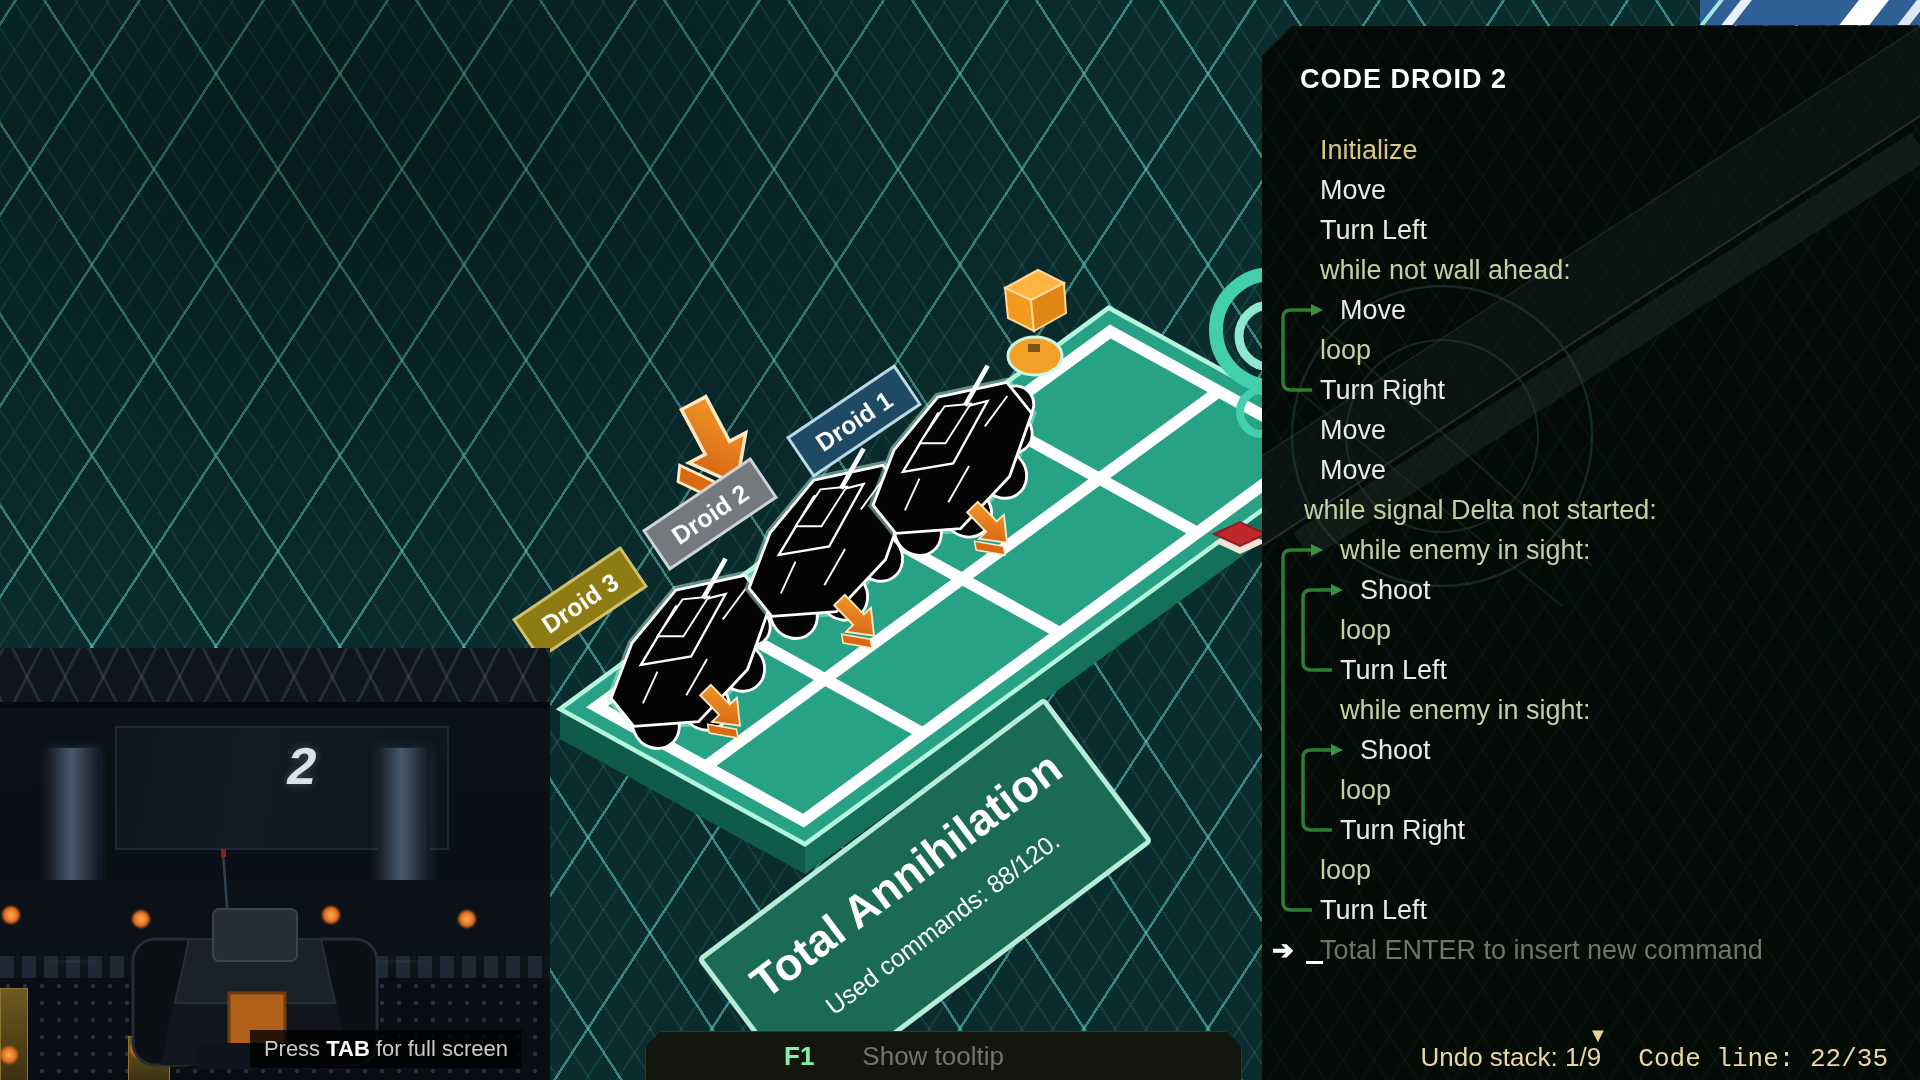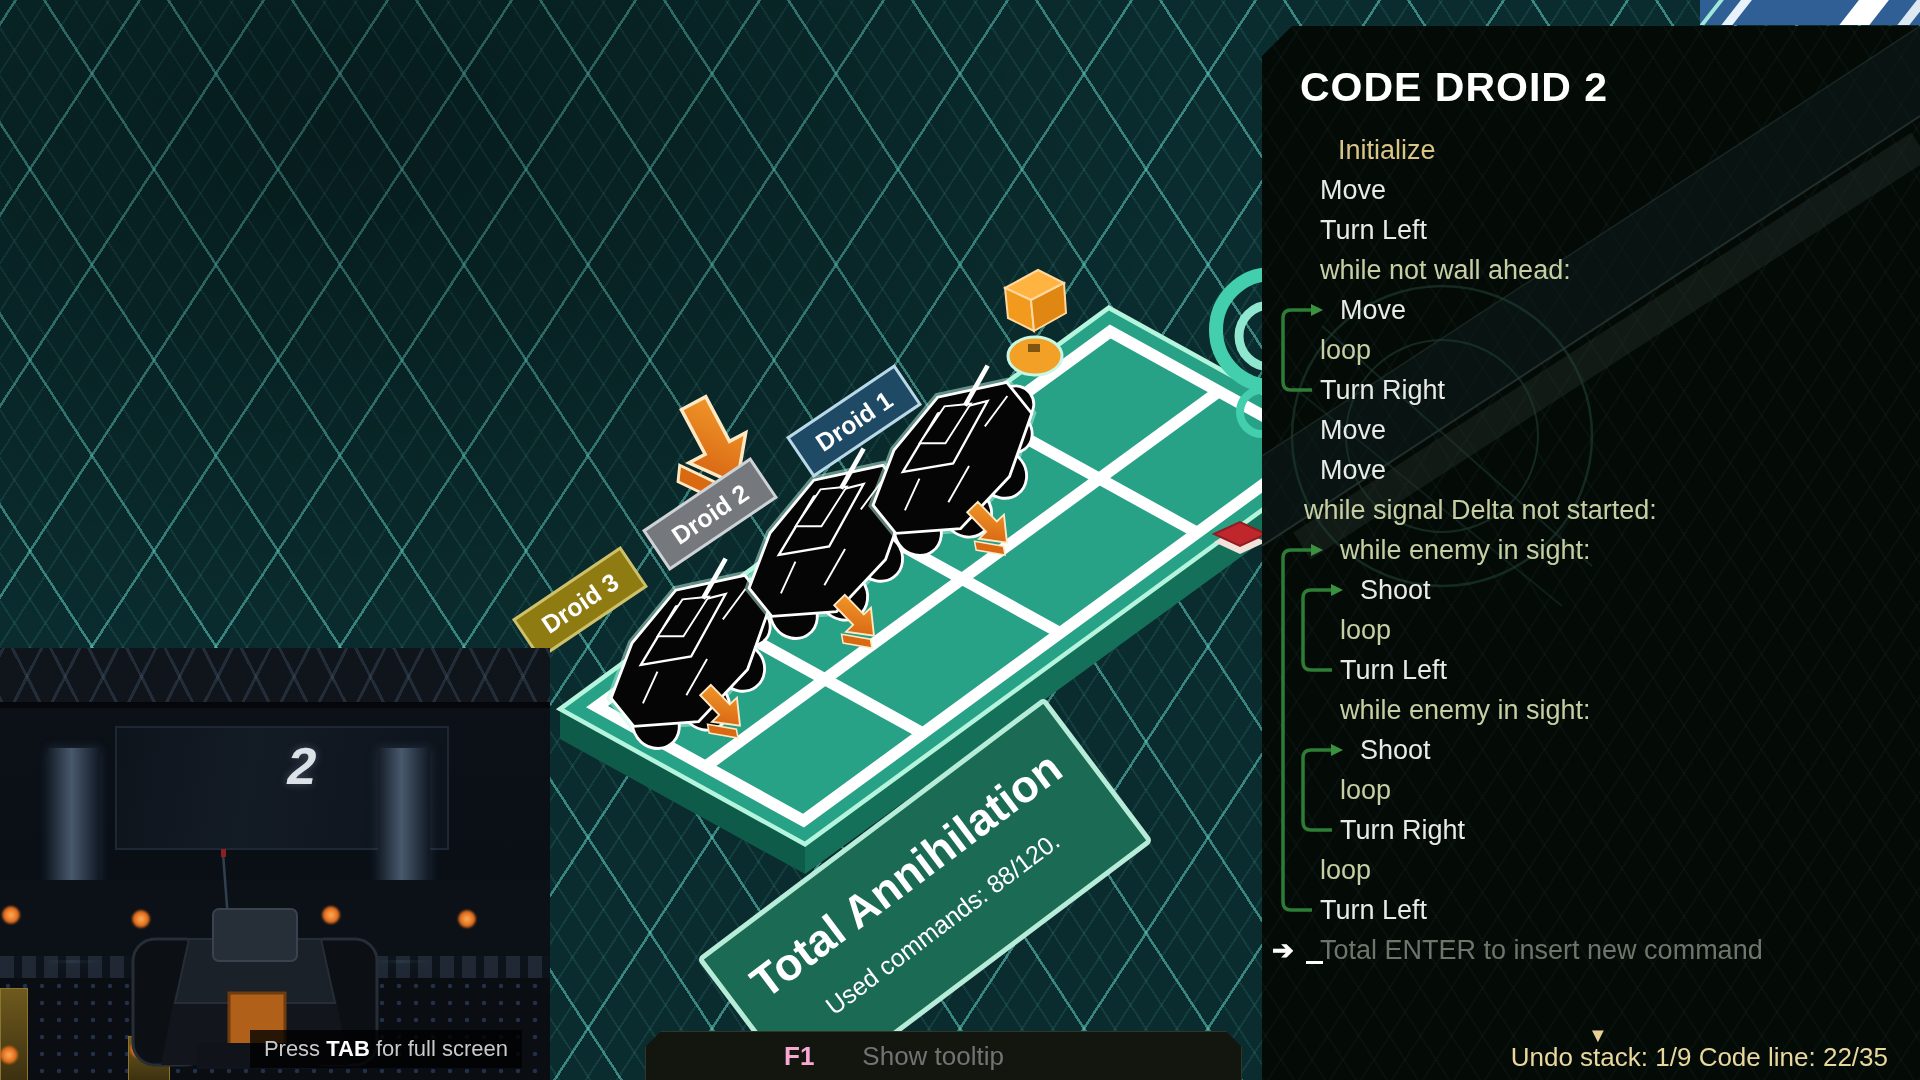--- a/index.html
+++ b/index.html
@@ -36,44 +36,44 @@
   .vp-glow{position:absolute;width:18px;height:18px;border-radius:50%;background:radial-gradient(#ffb25e,#e06a1a 55%,rgba(224,106,26,0));filter:blur(1px);}
   .vp-machine{position:absolute;background:linear-gradient(#6e5a1e,#3c3010);border:1px solid #8a7430;}
   .tab-hint{position:absolute;right:28px;bottom:12px;background:rgba(0,0,0,0.78);color:#c9c9c9;font-size:22px;padding:6px 14px;white-space:nowrap;}
   .tab-hint b{color:#fff;}
 
   
   .f1bar{position:absolute;left:645px;top:1031px;width:595px;height:49px;z-index:6;
     background:#12160f;border:1px solid #30362a;border-bottom:none;
     clip-path:polygon(16px 0,calc(100% - 16px) 0,100% 16px,100% 100%,0 100%,0 16px);
     display:flex;align-items:center;}
-  .f1key{margin-left:138px;color:#f9a8d4;font-size:26px;font-weight:bold;text-align:center;}
+  .f1key{margin-left:138px;color:#86efac;font-size:26px;font-weight:bold;text-align:center;}
   .f1label{margin-left:48px;color:#737373;font-size:26px;}
 
   
   .code-panel{position:absolute;left:1262px;top:26px;width:658px;height:1054px;z-index:10;
     background:
       repeating-linear-gradient(57deg, rgba(150,230,220,0.028) 0 2px, transparent 2px 26px),
       repeating-linear-gradient(-57deg, rgba(150,230,220,0.028) 0 2px, transparent 2px 26px),
       #040b07;
     clip-path:polygon(30px 0,100% 0,100% 100%,0 100%,0 30px);}
   .panel-deco{position:absolute;inset:0;pointer-events:none;}
-  .panel-title{position:absolute;left:38px;top:38px;color:#fff;font-size:41px;font-weight:bold;letter-spacing:1px;}
+  .panel-title{position:absolute;left:38px;top:38px;color:#fff;font-size:27px;font-weight:bold;letter-spacing:1px;}
   .code-list{position:absolute;left:0;top:104px;width:100%;}
   .code-row{position:relative;height:40px;line-height:40px;font-size:27px;white-space:nowrap;}
   .code-row.t-init{color:#d9c586;}
   .code-row.t-action{color:#e8ebe7;}
   .code-row.t-flow{color:#c6cfa4;}
   .code-row.t-ghost{color:#6e756b;}
   .insert-arrow{position:absolute;left:10px;top:0;color:#fff;font-size:26px;font-weight:bold;}
   .cursor-underscore{position:absolute;left:44px;top:31px;width:17px;height:3px;background:#fff;}
   .brackets-svg{position:absolute;left:0;top:0;width:658px;height:1054px;pointer-events:none;}
   .scroll-triangle{position:absolute;left:326px;top:998px;color:#e8cf96;font-size:20px;}
   .status-row{position:absolute;right:32px;top:1016px;color:#ead79c;font-size:26px;white-space:nowrap;}
-  .status-row span + span{}
+  .status-row span + span{margin-left:30px;font-family:Liberation Mono, monospace;}
 </style>
 </head>
 <body>
 
 <div class="scene">
 
   <svg width="1920" height="1080" viewBox="0 0 1920 1080" style="position:absolute;inset:0;">
     <defs>
       <linearGradient id="agrad" x1="0" y1="0" x2="1" y2="1">
         <stop offset="0" stop-color="#f5a02c"></stop>
@@ -236,21 +236,21 @@
         <polygon points="61,284 49,278 49,290" fill="#3c9140"></polygon>
         <path d="M 50 524 H 29 Q 21 524 21 532 V 876 Q 21 884 29 884 H 50" fill="none" stroke="#2e7d36" stroke-width="3.5"></path>
         <polygon points="61,524 49,518 49,530" fill="#3c9140"></polygon>
         <path d="M 70 564 H 49 Q 41 564 41 572 V 636 Q 41 644 49 644 H 70" fill="none" stroke="#2e7d36" stroke-width="3.5"></path>
         <polygon points="81,564 69,558 69,570" fill="#3c9140"></polygon>
         <path d="M 70 724 H 49 Q 41 724 41 732 V 796 Q 41 804 49 804 H 70" fill="none" stroke="#2e7d36" stroke-width="3.5"></path>
         <polygon points="81,724 69,718 69,730" fill="#3c9140"></polygon>
       </svg>
 
     <div class="code-list" id="codeList">
-        <div class="code-row t-init" style="padding-left: 58px; margin-left: 18px;"><span>Initialize</span></div>
+        <div class="code-row t-init" style="padding-left: 58px;"><span>Initialize</span></div>
         <div class="code-row t-action" style="padding-left: 58px;"><span>Move</span></div>
         <div class="code-row t-action" style="padding-left: 58px;"><span>Turn Left</span></div>
         <div class="code-row t-flow" style="padding-left: 58px;"><span>while not wall ahead:</span></div>
         <div class="code-row t-action" style="padding-left: 78px;"><span>Move</span></div>
         <div class="code-row t-flow" style="padding-left: 58px;"><span>loop</span></div>
         <div class="code-row t-action" style="padding-left: 58px;"><span>Turn Right</span></div>
         <div class="code-row t-action" style="padding-left: 58px;"><span>Move</span></div>
         <div class="code-row t-action" style="padding-left: 58px;"><span>Move</span></div>
         <div class="code-row t-flow" style="padding-left: 42px;"><span>while signal Delta not started:</span></div>
         <div class="code-row t-flow" style="padding-left: 78px;"><span>while enemy in sight:</span></div>

